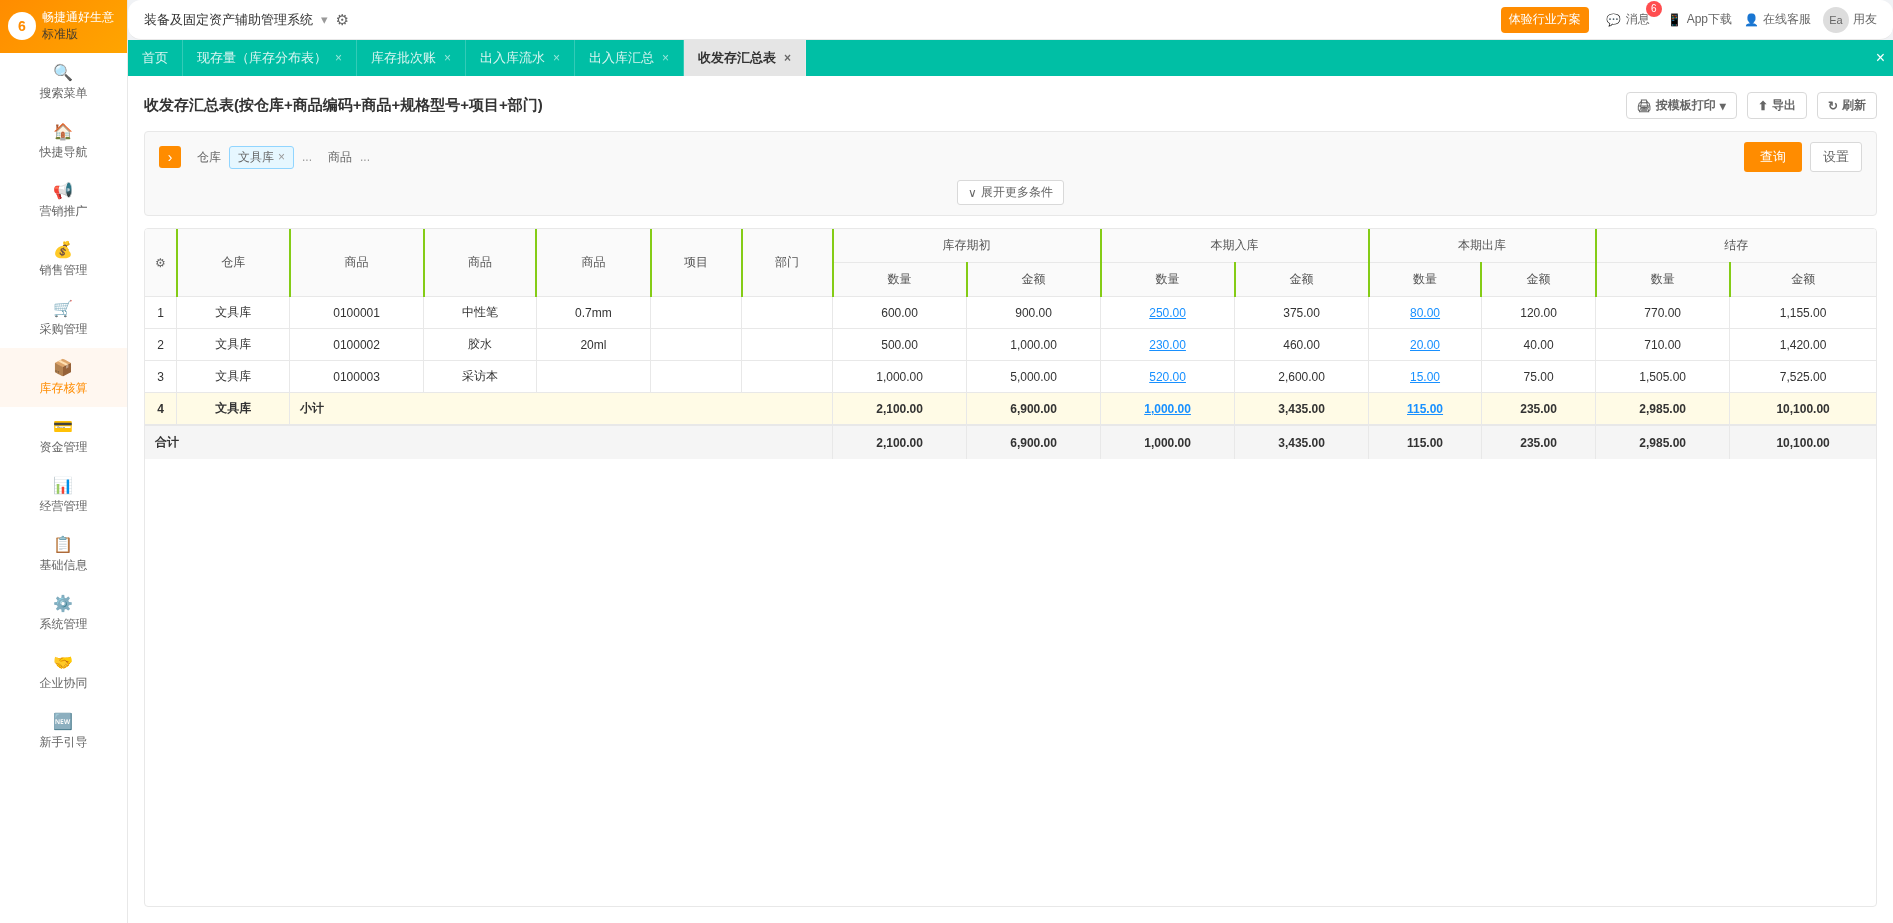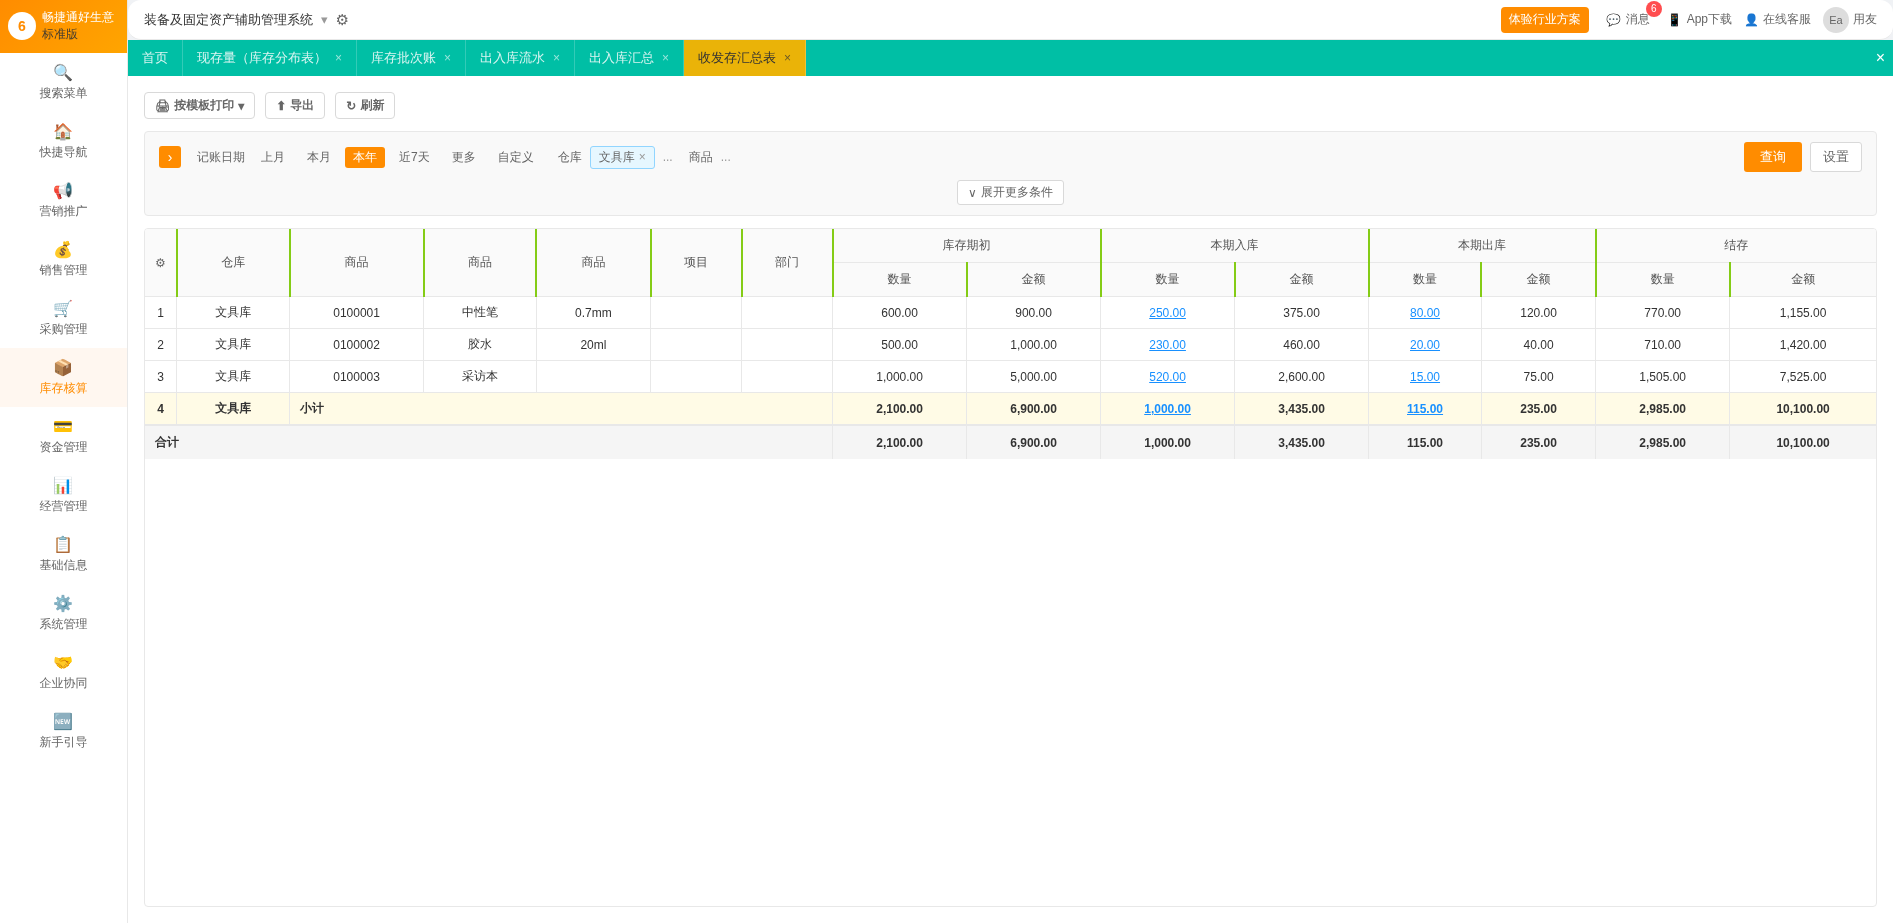--- a/index.html
+++ b/index.html
@@ -24,21 +24,21 @@
     .system-title { font-size: 13px; color: #333; }
     .header-btn { display: flex; align-items: center; gap: 4px; cursor: pointer; padding: 4px 8px; border-radius: 4px; background: #ff8c00; color: #fff; font-size: 12px; }
     .header-icon-btn { display: flex; align-items: center; gap: 4px; cursor: pointer; color: #666; font-size: 12px; position: relative; }
     .notification-badge { background: #ff4d4f; color: #fff; border-radius: 50%; width: 16px; height: 16px; font-size: 10px; display: flex; align-items: center; justify-content: center; position: absolute; top: -6px; right: -6px; }
     .gear-btn { cursor: pointer; color: #666; }
     .user-avatar { width: 26px; height: 26px; background: #ddd; border-radius: 50%; display: flex; align-items: center; justify-content: center; font-size: 11px; color: #666; }
 
     
     .tab-bar { background: #00bfa5; display: flex; align-items: center; padding: 0; height: 36px; overflow-x: auto; }
     .tab-item { padding: 0 14px; height: 36px; display: flex; align-items: center; gap: 6px; font-size: 13px; color: rgba(255,255,255,0.85); cursor: pointer; white-space: nowrap; border-right: 1px solid rgba(255,255,255,0.2); }
-    .tab-item.active { background: #eab308; color: #333; }
+    .tab-item.active { background: #e5e5e5; color: #333; font-weight: bold; }
     .tab-close { font-size: 12px; opacity: 0.7; margin-left: 2px; }
     .tab-bar-end { margin-left: auto; padding: 0 8px; color: #fff; font-size: 16px; cursor: pointer; }
 
     
     .page-content { flex: 1; overflow-y: auto; background: #fff; padding: 16px; display: flex; flex-direction: column; gap: 12px; }
 
     .page-title { font-size: 15px; font-weight: bold; color: #333; display: flex; justify-content: space-between; align-items: center; }
     .page-actions { display: flex; align-items: center; gap: 10px; }
     .action-btn { display: flex; align-items: center; gap: 4px; padding: 4px 10px; border: 1px solid #d9d9d9; border-radius: 4px; background: #fff; cursor: pointer; font-size: 12px; color: #666; }
 
@@ -197,20 +197,21 @@
     <div class="tab-item active">
       <span>收发存汇总表</span>
       <span class="tab-close">×</span>
     </div>
     <div class="tab-bar-end">×</div>
   </div>
 
   <div class="page-content">
 
     <div class="page-title">
+      <span>收发存汇总表(按仓库+商品编码+商品+规格型号+项目+部门)</span>
       <div class="page-actions">
         <div class="action-btn">
           <span>🖨</span>
           <span>按模板打印</span>
           <span>▾</span>
         </div>
         <div class="action-btn">
           <span>⬆</span>
           <span>导出</span>
         </div>
@@ -219,31 +220,20 @@
           <span>刷新</span>
         </div>
       </div>
     </div>
 
     <div class="filter-bar">
       <div class="filter-row">
 
         <div style="background:#ff8c00;width:22px;height:22px;border-radius:3px;display:flex;align-items:center;justify-content:center;cursor:pointer;color:#fff;font-size:14px;">›</div>
 
-        <div class="filter-item">
-          <span class="filter-label">记账日期</span>
-          <div class="date-shortcuts">
-            <button class="date-btn">上月</button>
-            <button class="date-btn">本月</button>
-            <button class="date-btn active">本年</button>
-            <button class="date-btn">近7天</button>
-            <button class="date-btn">更多</button>
-            <button class="date-btn">自定义</button>
-          </div>
-        </div>
 
         <div class="filter-item">
           <span class="filter-label">仓库</span>
           <div class="warehouse-tag">
             <span>文具库</span>
             <span class="tag-close">×</span>
           </div>
           <span class="filter-more">...</span>
         </div>
 

